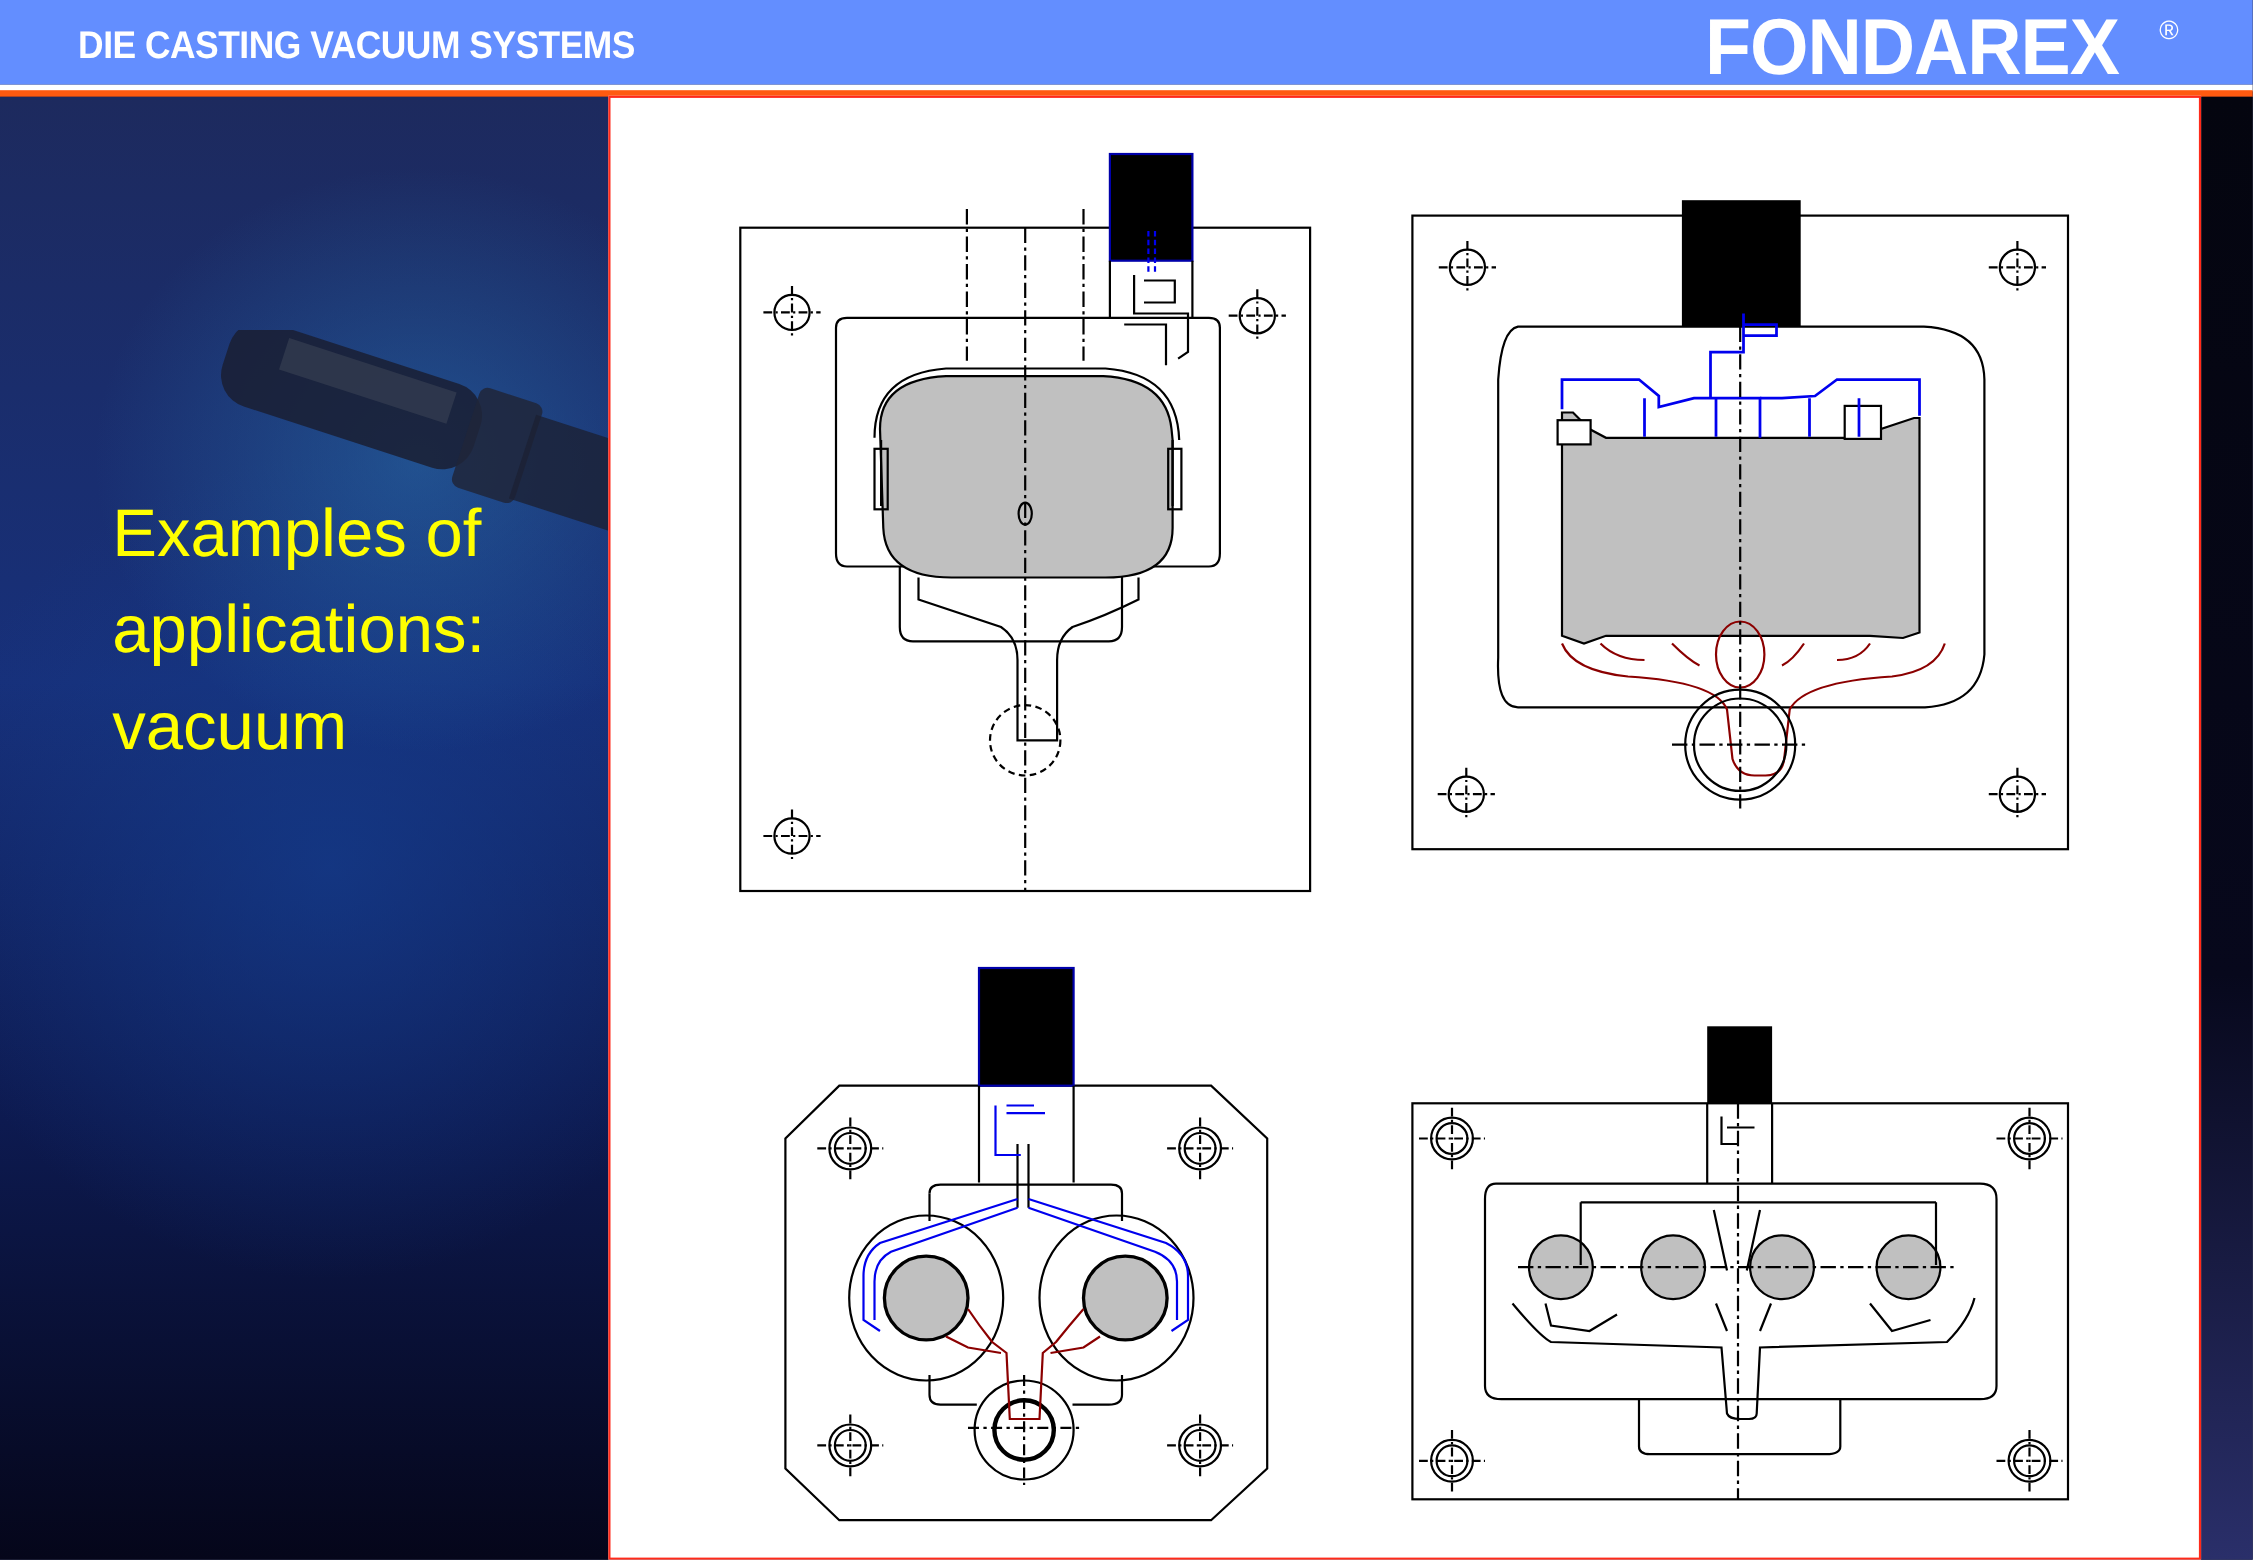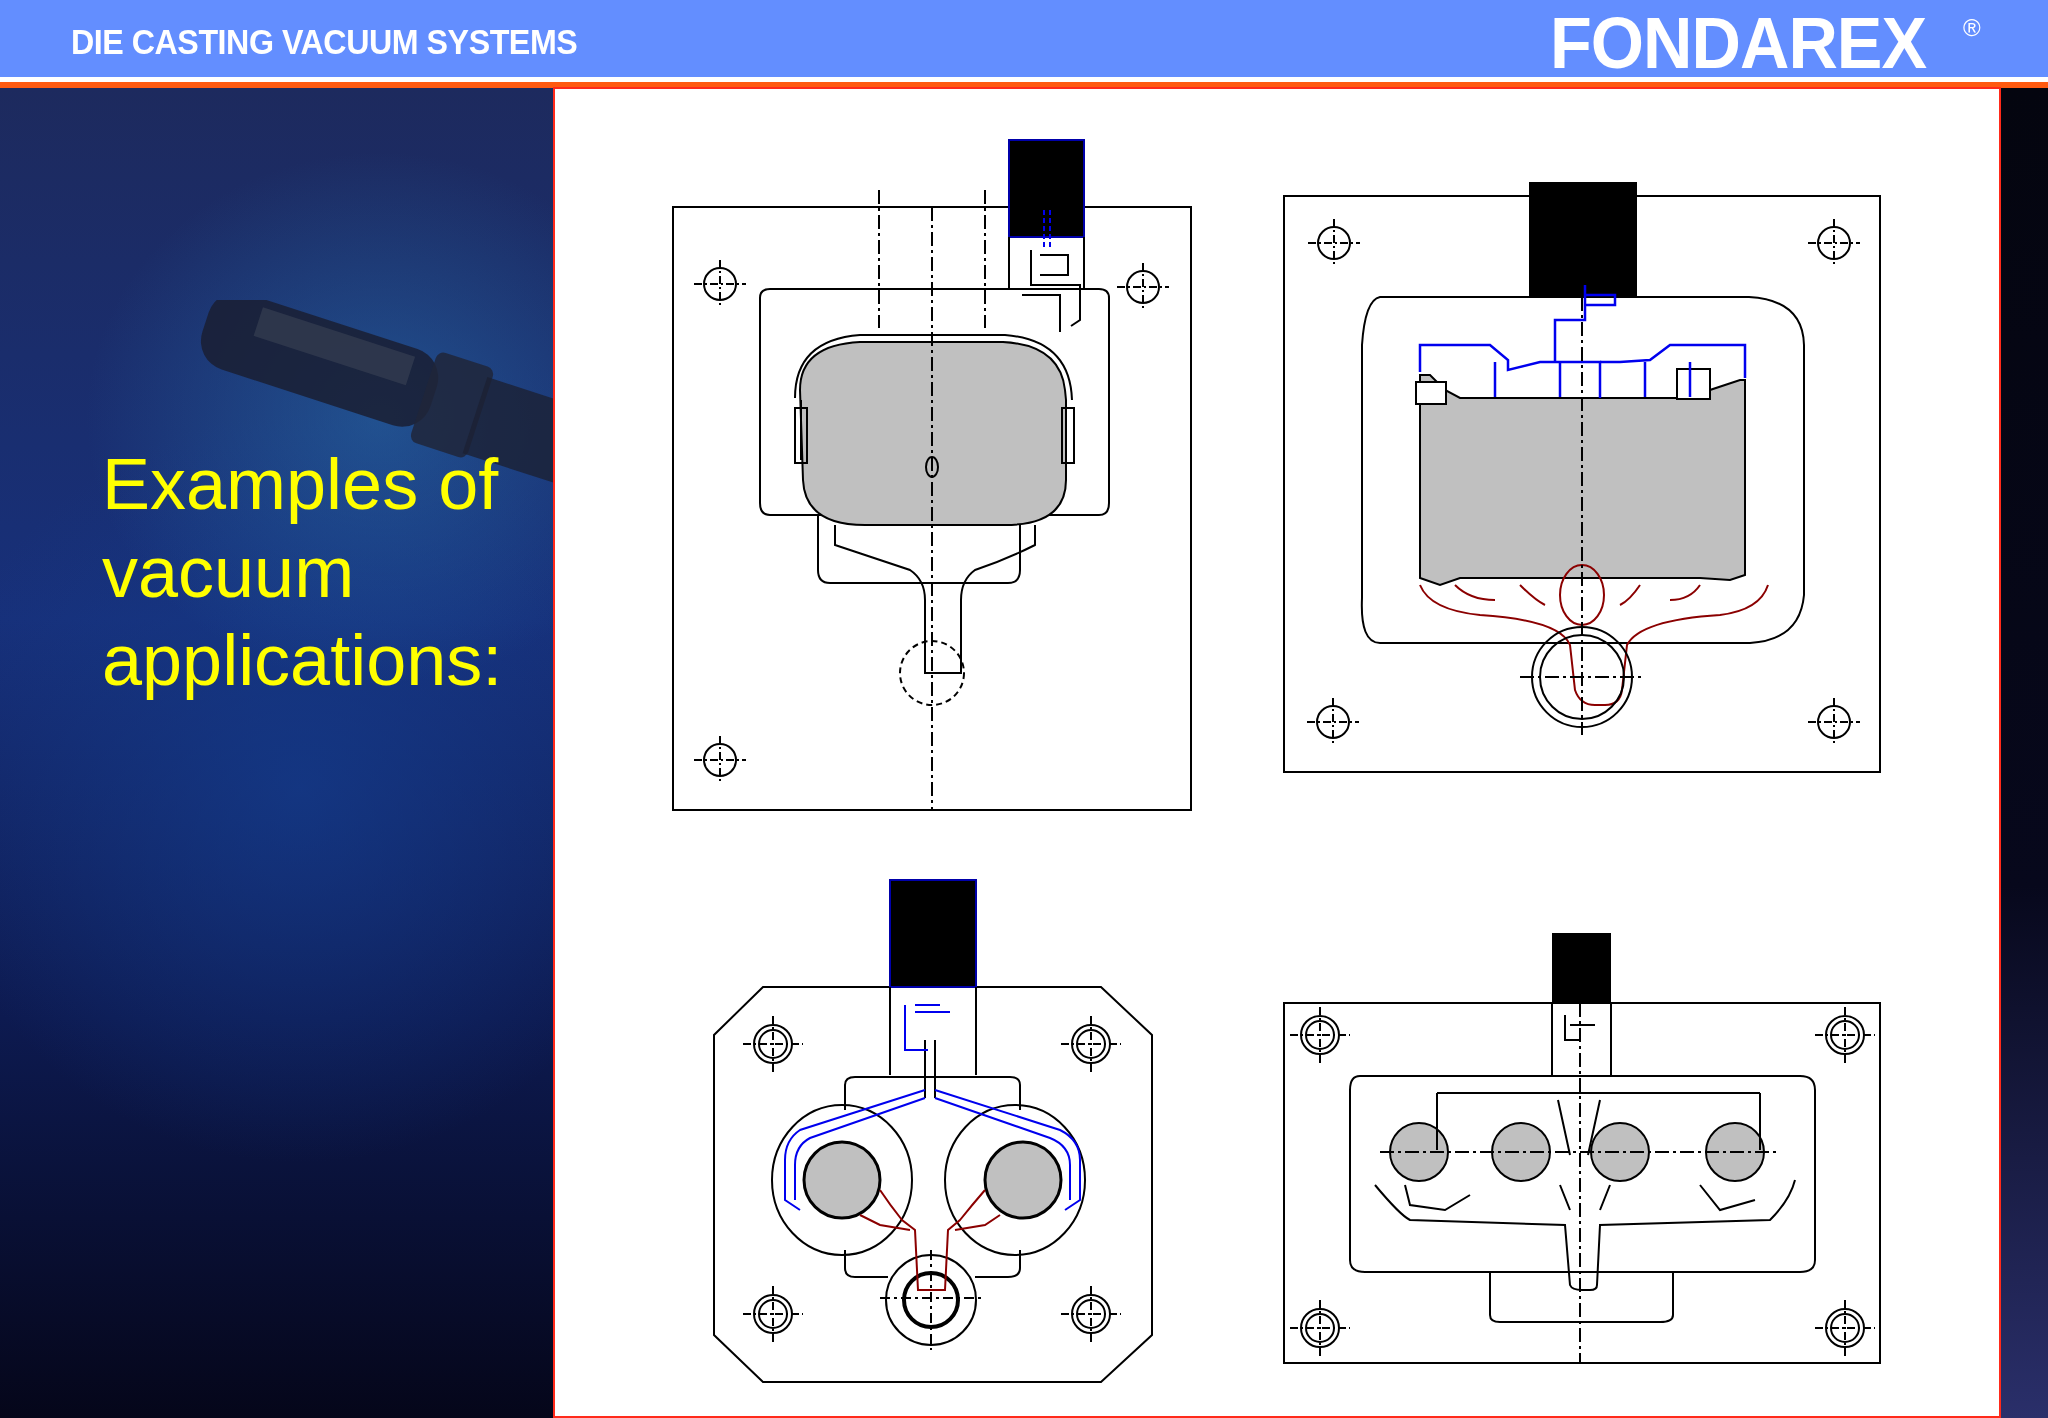--- a/index.html
+++ b/index.html
@@ -44,21 +44,21 @@
     }
     .bg-right {
       position: absolute; left: 2001px; top: 88px; width: 47px; height: 1330px;
       background: linear-gradient(180deg, #04050f 0%, #07081c 60%, #2a2f6a 100%);
     }
     .tool {
       position: absolute; left: 180px; top: 300px; width: 400px; height: 200px;
     }
     .headline {
       position: absolute; left: 102px; top: 440px;
-      color: #ffff00; font-size: 72px; line-height: 88px;
+      color: #ffff00; font-size: 61px; line-height: 88px;
       font-family: "Liberation Sans", sans-serif;
     }
     .headline div { white-space: nowrap; }
     .panel {
       position: absolute; left: 553px; top: 87px; width: 1444px; height: 1327px;
       background: #ffffff; border: 2px solid #ff2a1a;
     }
     .drawings {
       position: absolute; left: 0; top: 0; width: 2048px; height: 1418px;
     }
@@ -80,22 +80,22 @@
   <g transform="rotate(18 200 100)">
     <rect x="10" y="40" width="240" height="80" rx="30" fill="#1a1f33" opacity="0.85"></rect>
     <rect x="60" y="48" width="160" height="30" fill="#3a4255" opacity="0.6"></rect>
     <rect x="240" y="35" width="60" height="95" rx="8" fill="#20263a" opacity="0.85"></rect>
     <rect x="295" y="45" width="110" height="80" fill="#1b2033" opacity="0.8"></rect>
   </g>
 </svg>
 
 <div class="headline">
   <div>Examples of</div>
+  <div>applications:</div>
   <div>vacuum</div>
-  <div>applications:</div>
 </div>
 
 <div class="panel"></div>
 
 <svg class="drawings" viewBox="0 0 2048 1418">
   <defs>
     <g id="crosshair">
       <circle r="16" fill="none" stroke="#000" stroke-width="2"></circle>
       <line x1="-26" y1="0" x2="26" y2="0" stroke="#000" stroke-width="2" stroke-dasharray="8 3 2 3"></line>
       <line x1="0" y1="-24" x2="0" y2="24" stroke="#000" stroke-width="2" stroke-dasharray="8 3 2 3"></line>

